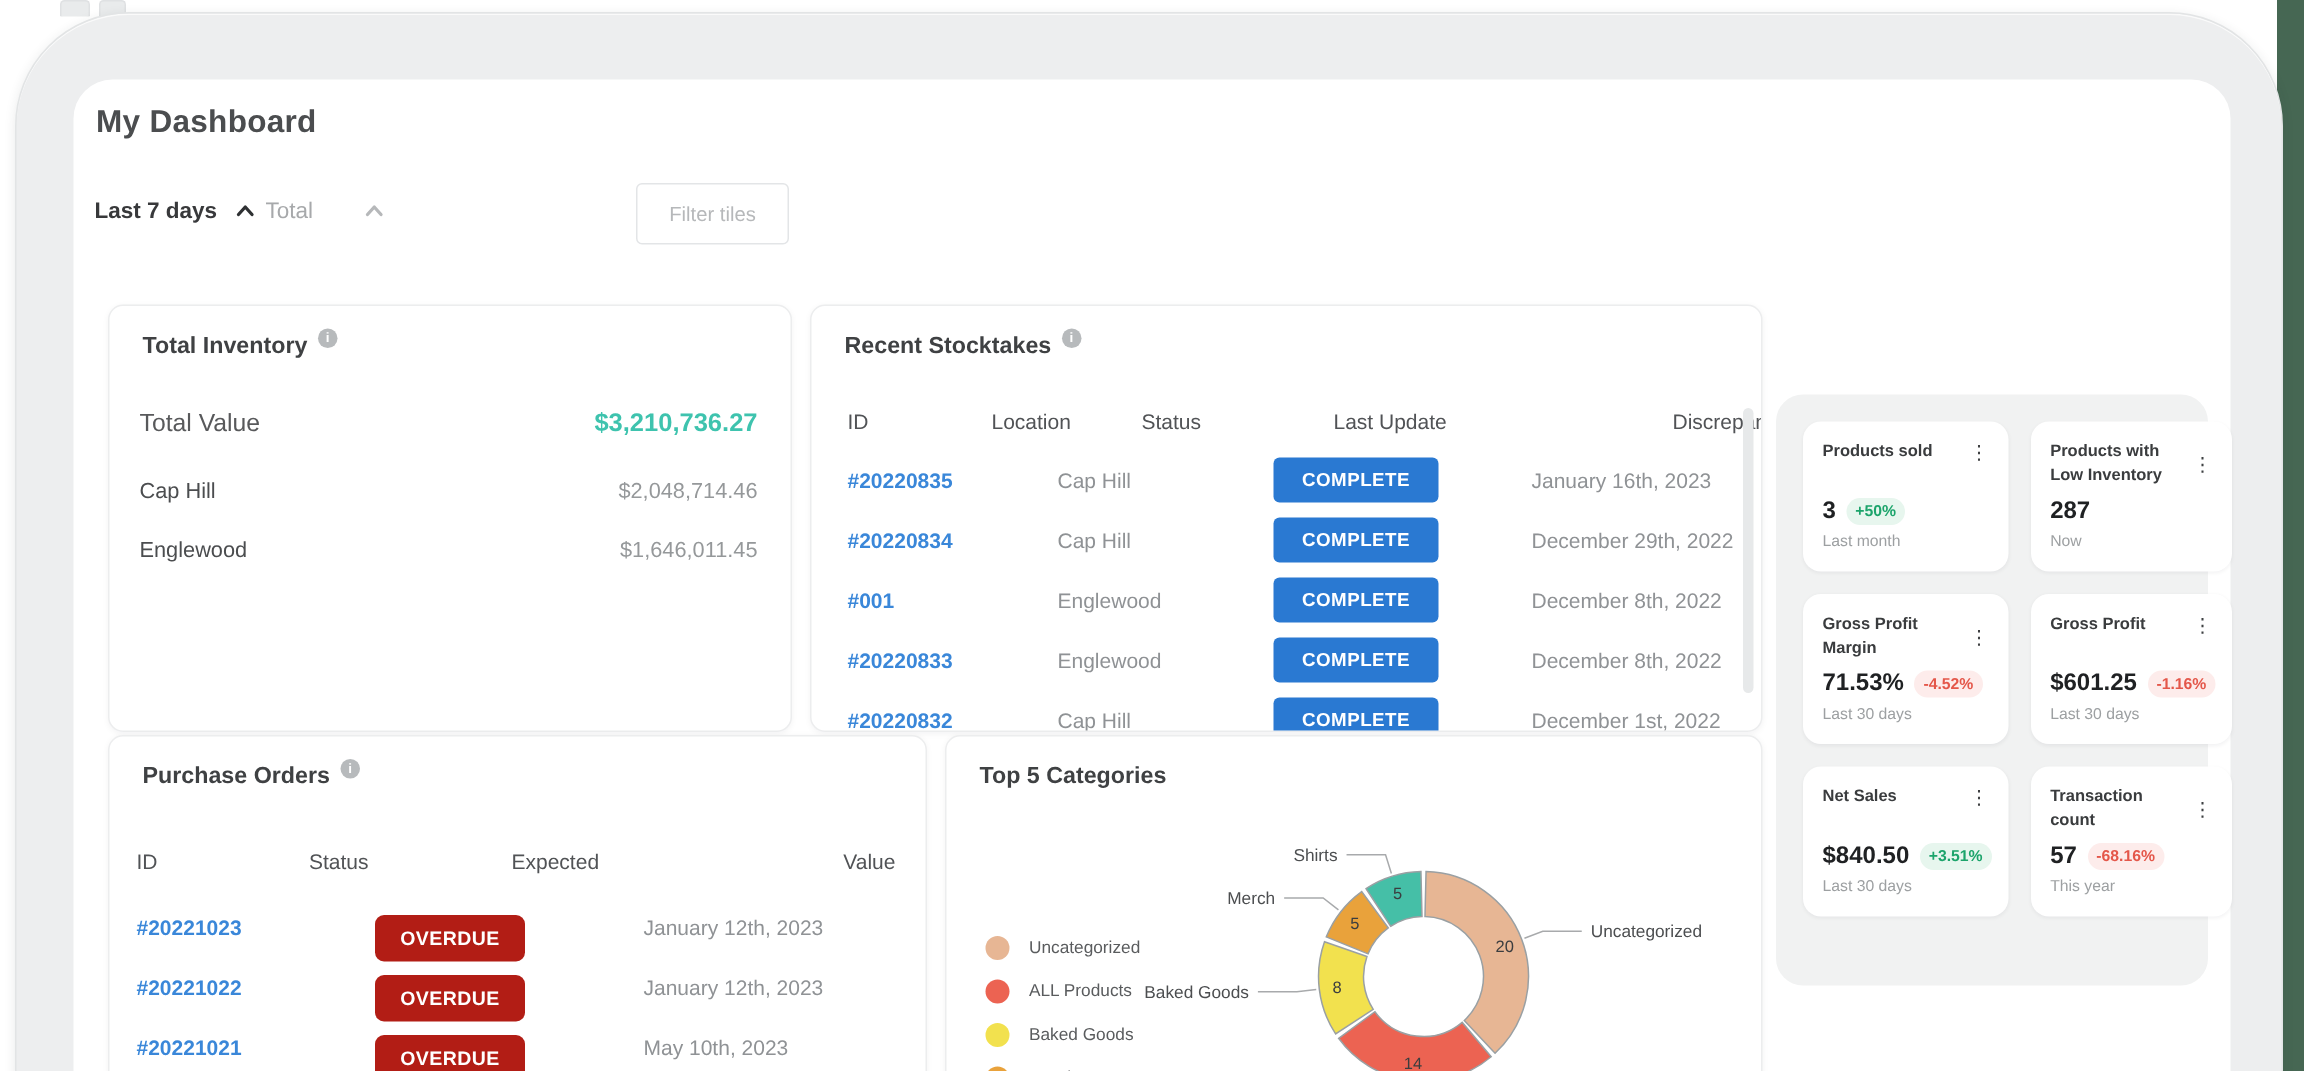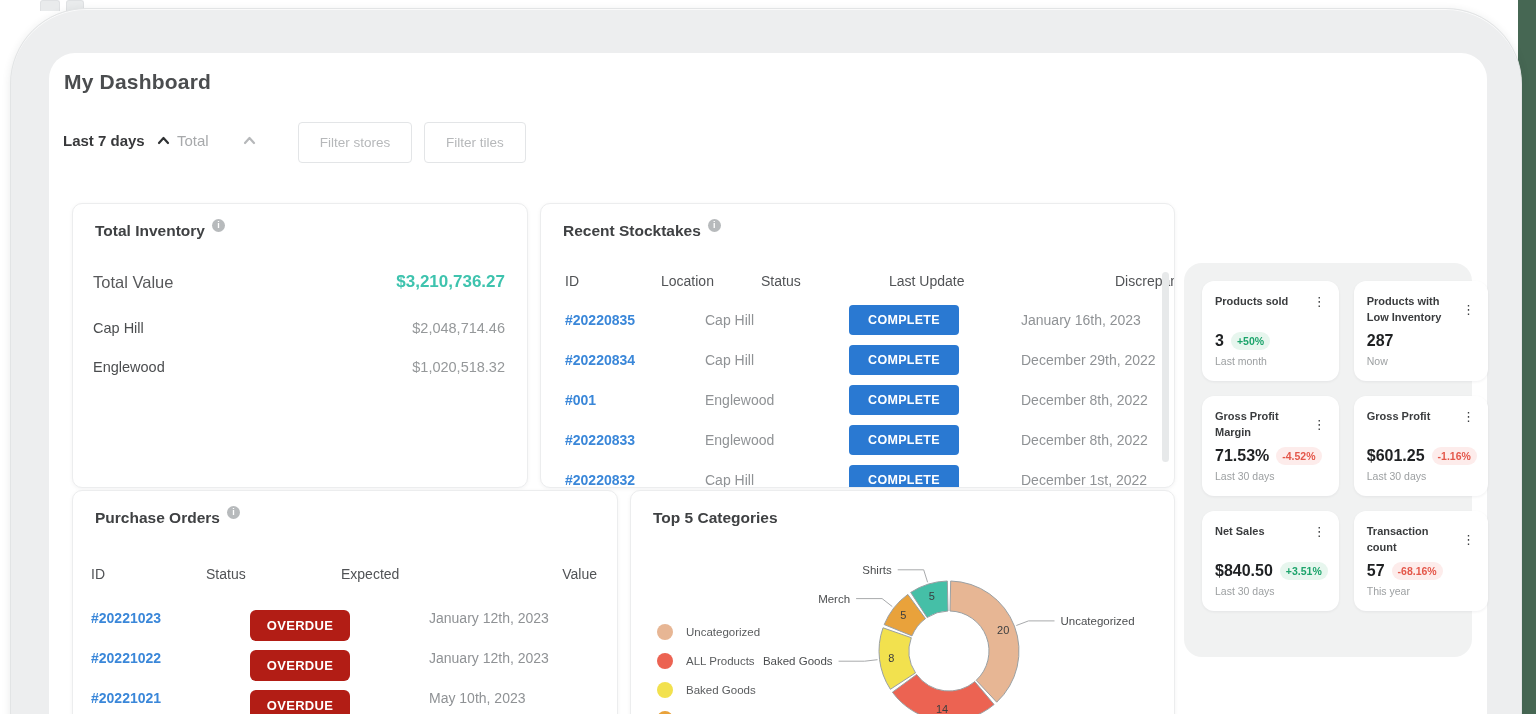--- a/index.html
+++ b/index.html
@@ -106,40 +106,39 @@
     <svg class="chev" width="13" height="9" viewBox="0 0 13 9">
         <polyline points="2,7 6.5,2 11,7" fill="none" stroke="#2f3133" stroke-width="2.2" stroke-linecap="round" stroke-linejoin="round"></polyline>
       </svg>
   </div>
   <div class="dd dd-gray">
     <span>Total</span>
     <svg class="chev" width="13" height="9" viewBox="0 0 13 9">
         <polyline points="2,7 6.5,2 11,7" fill="none" stroke="#b6b8ba" stroke-width="2.2" stroke-linecap="round" stroke-linejoin="round"></polyline>
       </svg>
   </div>
-  <button class="filter-btn fb1">Filter stores</button>
   <button class="filter-btn fb2">Filter tiles</button>
 
   <section class="card ti-card">
     <div class="card-title-row">
       <span class="card-title">Total Inventory</span>
       <span class="info-icon">i</span>
     </div>
     <div class="ti-total-row">
       <span class="ti-total-label">Total Value</span>
       <span class="ti-total-value" id="ti-total-value" style="color: rgb(62, 195, 174);">$3,210,736.27</span>
     </div>
     <div class="ti-rows" id="ti-rows">
         <div class="ti-row">
           <span class="ti-label">Cap Hill</span>
           <span class="ti-value">$2,048,714.46</span>
         </div>
         <div class="ti-row">
           <span class="ti-label">Englewood</span>
-          <span class="ti-value">$1,020,518.32</span>
+          <span class="ti-value">$1,646,011.45</span>
         </div>
       </div>
   </section>
 
   <section class="card rs-card">
     <div class="card-title-row">
       <span class="card-title">Recent Stocktakes</span>
       <span class="info-icon">i</span>
     </div>
     <div class="rs-grid thead-row" id="rs-head">

